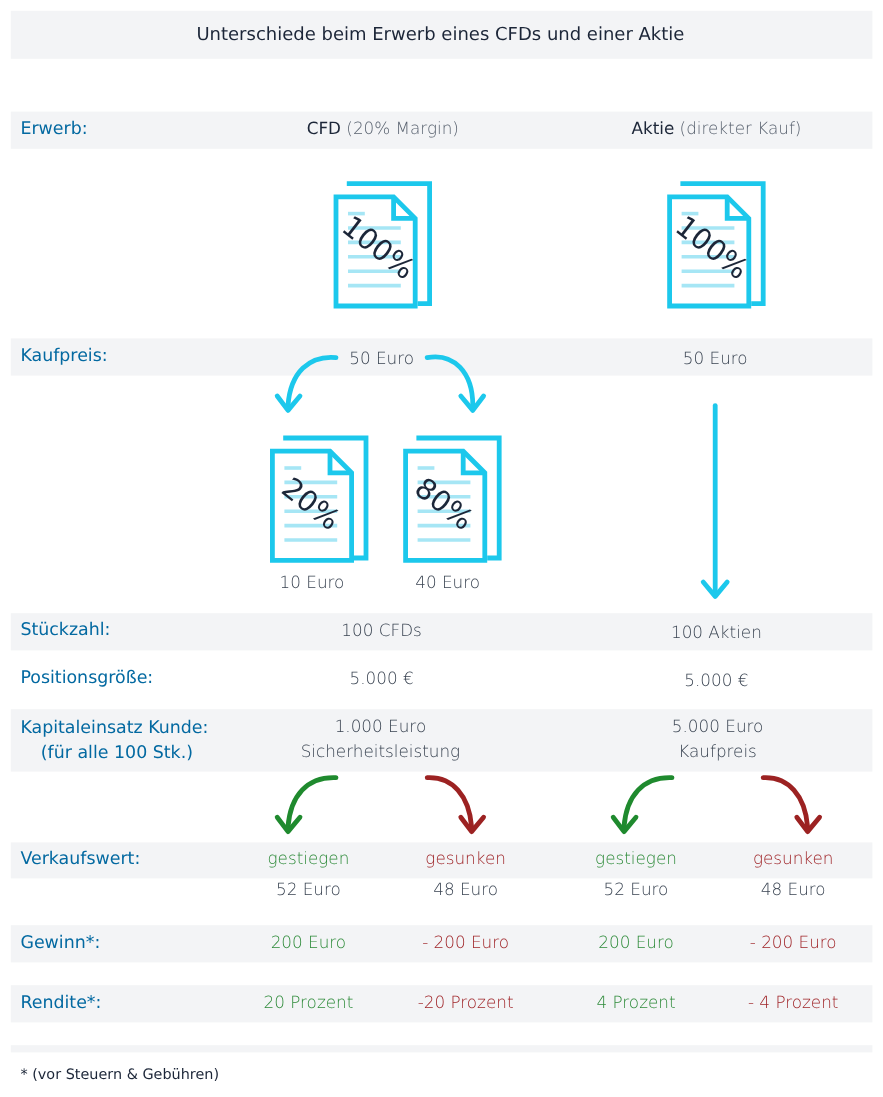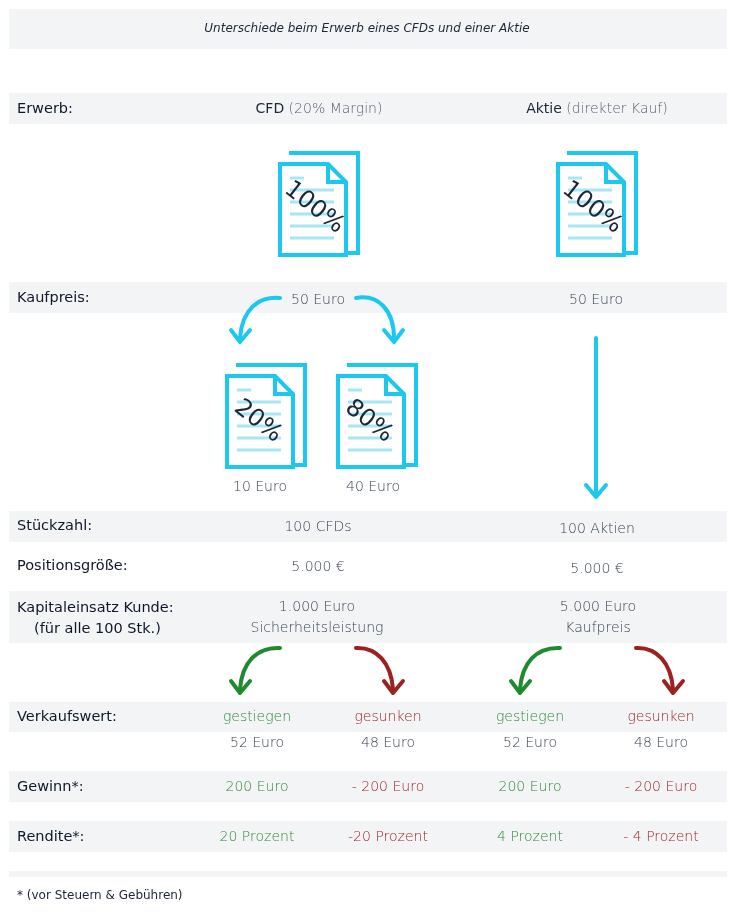--- a/index.html
+++ b/index.html
@@ -1,32 +1,32 @@
 <!DOCTYPE html>
 <html><head>
 <meta charset="utf-8">
 <style>
   html,body{margin:0;padding:0;background:#ffffff;}
   body{width:736px;height:914px;position:relative;overflow:hidden;
        font-family:"DejaVu Sans","Liberation Sans",sans-serif;color:#1e2a3a;}
   .band{position:absolute;left:9px;width:718px;background:#f3f4f6;}
   .t{position:absolute;white-space:nowrap;font-size:14px;line-height:18px;}
-  .lbl{font-size:14.5px;color:#0f172a;}
+  .lbl{font-size:14.5px;color:#0369a1;}
   .val{color:#3a4452;font-weight:300;}
   .c{transform:translateX(-50%);text-align:center;}
   .green{color:#2e8b3a;}
   .red{color:#a0262a;text-align:center;}
   .light{color:#5a6370;font-weight:300;}
   svg{position:absolute;overflow:visible;}
 </style>
 </head>
 <body>
 
 <div class="band" style="top:9px;height:40px;"></div>
-<div class="t c" style="left:367px;top:19px;font-size:12px;color:#1c2638;font-style:italic;">Unterschiede beim Erwerb eines CFDs und einer Aktie</div>
+<div class="t c" style="left:367px;top:19px;font-size:15px;color:#1c2638;">Unterschiede beim Erwerb eines CFDs und einer Aktie</div>
 
 <div class="band" style="top:93px;height:31px;"></div>
 <div class="t lbl" style="left:17px;top:99px;">Erwerb:</div>
 <div class="t c" style="left:319px;top:99px;">
   <span style="color:#1c2638;">CFD</span>
   <span class="light">(20% Margin)</span>
 </div>
 <div class="t c" style="left:597px;top:99px;text-align:center;">
   <span style="color:#1c2638;">Aktie</span>
   <span class="light">(direkter Kauf)</span>

